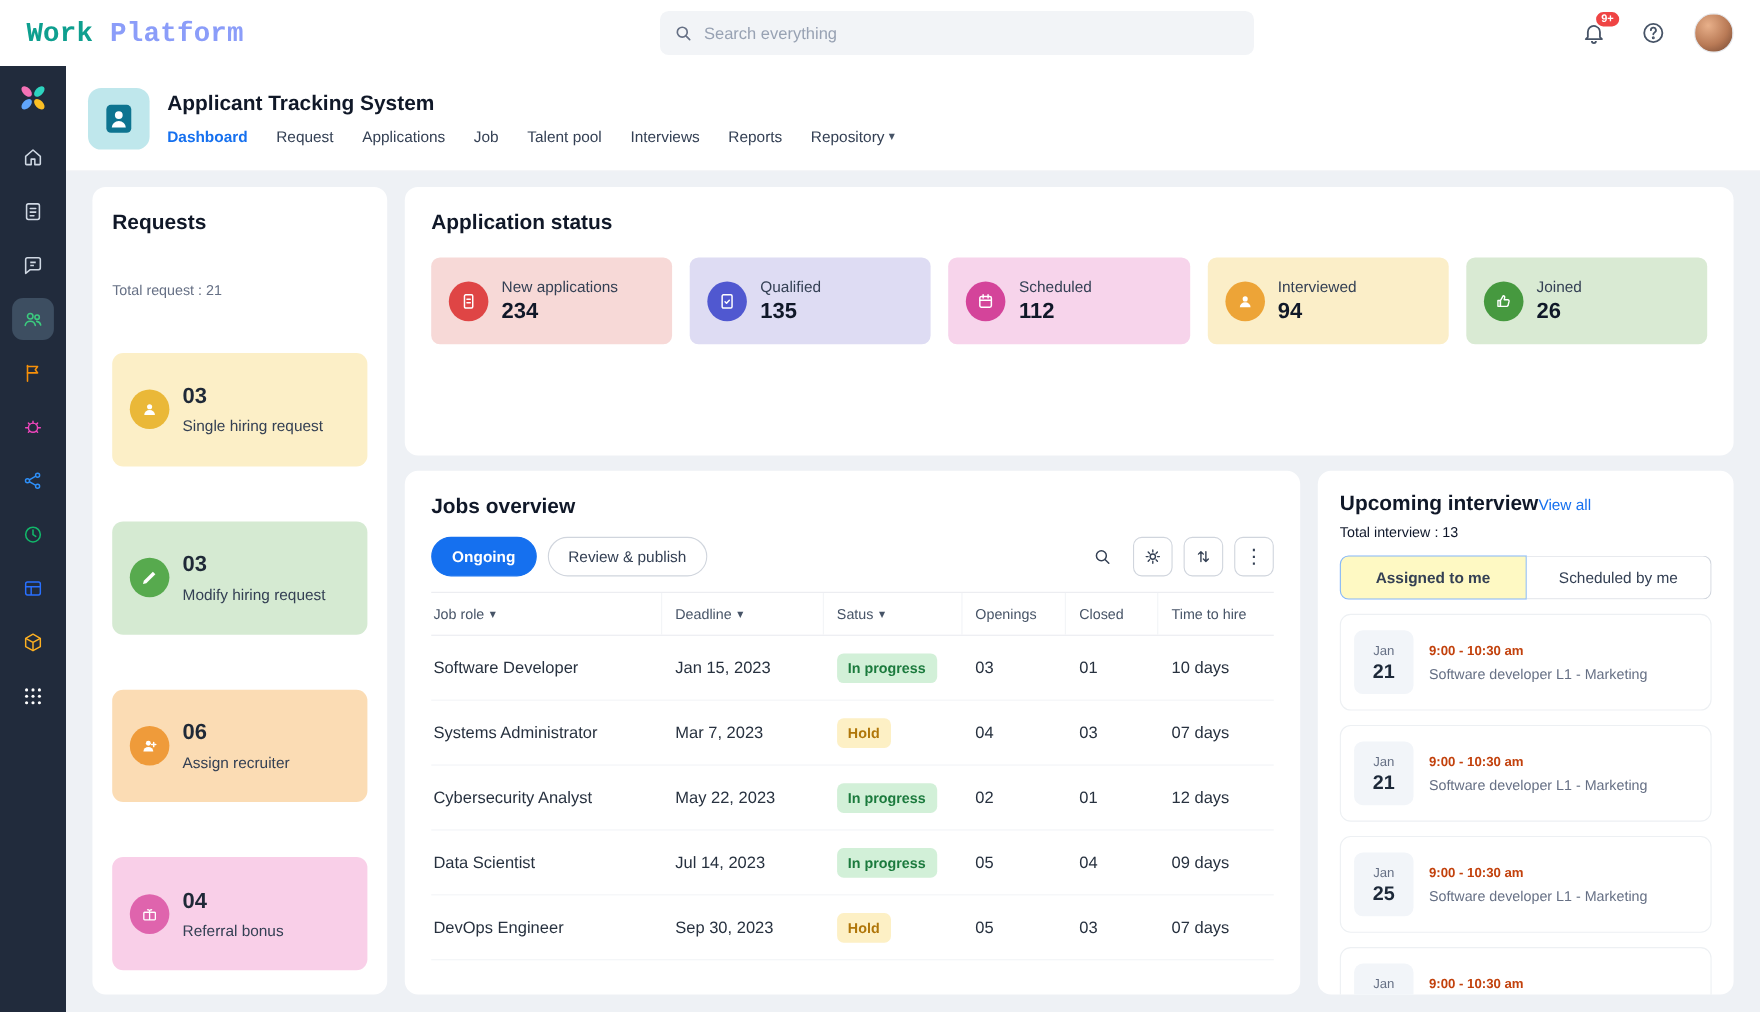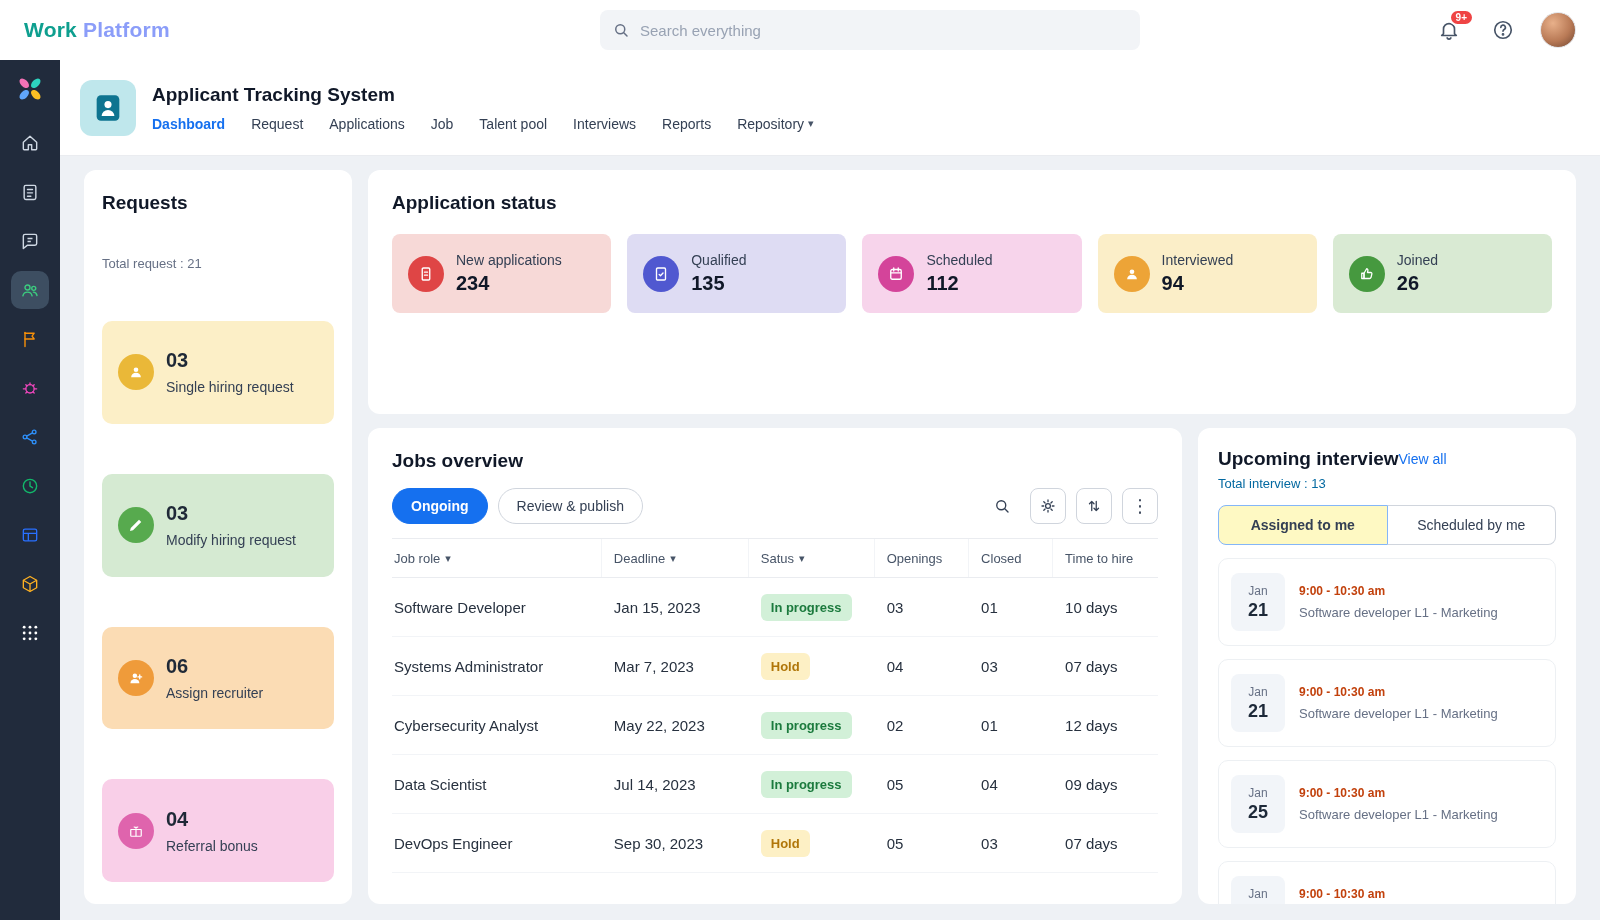--- a/index.html
+++ b/index.html
@@ -1,21 +1,21 @@
 <!DOCTYPE html>
 <html><head>
 <meta charset="utf-8">
 <style>
   * { margin:0; padding:0; box-sizing:border-box; }
   html,body { width:1600px; height:920px; overflow:hidden; font-family:"Liberation Sans", sans-serif; background:#eef1f5; color:#101828; }
   [data-interactable="true"]{ cursor:pointer; }
 
   
   .topbar{ height:60px; background:#fff; display:flex; align-items:center; padding:0 24px; position:relative; z-index:5; }
-  .brand{ font-size:21px; font-weight:bold; letter-spacing:.2px; }
+  .brand{ font-size:25px; font-weight:bold; letter-spacing:.2px;font-family:Liberation Mono, monospace; }
   .brand .w1{ color:#0e9f8f; } .brand .w2{ color:#8b9df9; }
   .searchbar{ position:absolute; left:600px; width:540px; height:40px; background:#f2f4f7; border-radius:8px; display:flex; align-items:center; padding:0 12px; gap:10px; }
   .searchbar svg{ color:#667085; }
   .searchbar input{ border:none; outline:none; background:transparent; font-size:15px; flex:1; color:#344054; font-family:"Liberation Sans",sans-serif; }
   .searchbar input::placeholder{ color:#98a2b3; }
   .top-right{ position:absolute; right:24px; display:flex; align-items:center; gap:20px; }
   .icon-btn{ position:relative; width:34px; height:34px; display:flex; align-items:center; justify-content:center; color:#475467; }
   .badge{ position:absolute; top:-4px; right:-8px; background:#ef4444; color:#fff; font-size:10px; font-weight:bold; border:2px solid #fff; border-radius:999px; padding:1px 5px; }
   .avatar{ width:36px; height:36px; border-radius:50%; background:radial-gradient(circle at 35% 30%, #e8b08a 0%, #b97a56 55%, #6e4430 100%); border:1px solid #e4e7ec; }
 
@@ -91,21 +91,21 @@
   .jbody .jcell{ font-size:15px; color:#27313f; padding:0 12px; }
   .jbody .jcell:first-child{ padding-left:2px; font-size:15px; }
   .jbadge{ display:inline-block; font-size:13px; font-weight:bold; padding:6px 10px; border-radius:6px; }
   .jbadge.ok{ background:#d2f0d8; color:#1b7a3d; }
   .jbadge.hold{ background:#fdf0c5; color:#b07609; }
 
   
   .upcoming-card{ width:378px; flex-shrink:0; padding:20px; overflow:hidden; }
   .up-head{ display:flex; align-items:center; justify-content:flex-start; }
   .viewall{ color:#1570ef; font-size:14px; text-decoration:none; }
-  .up-sub{ font-size:13px; color:#0369a1; margin-top:6px; }
+  .up-sub{ font-size:13px; color:#0f172a; margin-top:6px; }
   .seg{ display:flex; margin-top:14px; border-radius:8px; }
   .seg button{ flex:1; height:40px; font-size:14px; background:#fff; border:1px solid #d0d5dd; color:#344054; font-family:"Liberation Sans",sans-serif; }
   .seg button:first-child{ border-radius:8px 0 0 8px; }
   .seg button:last-child{ border-radius:0 8px 8px 0; border-left:none; }
   .seg button.active{ background:#fef9c3; border-color:#84b6f8; font-weight:bold; }
   .iv-item{ display:flex; align-items:center; gap:14px; border:1px solid #edf0f3; border-radius:10px; padding:14px 12px; margin-top:13px; }
   .iv-date{ width:54px; height:58px; background:#f2f5f9; border-radius:8px; display:flex; flex-direction:column; align-items:center; justify-content:center; flex-shrink:0; }
   .iv-month{ font-size:12px; color:#667085; }
   .iv-day{ font-size:18px; font-weight:bold; color:#1d2939; margin-top:2px; }
   .iv-time{ font-size:12px; font-weight:bold; color:#c2410c; }

